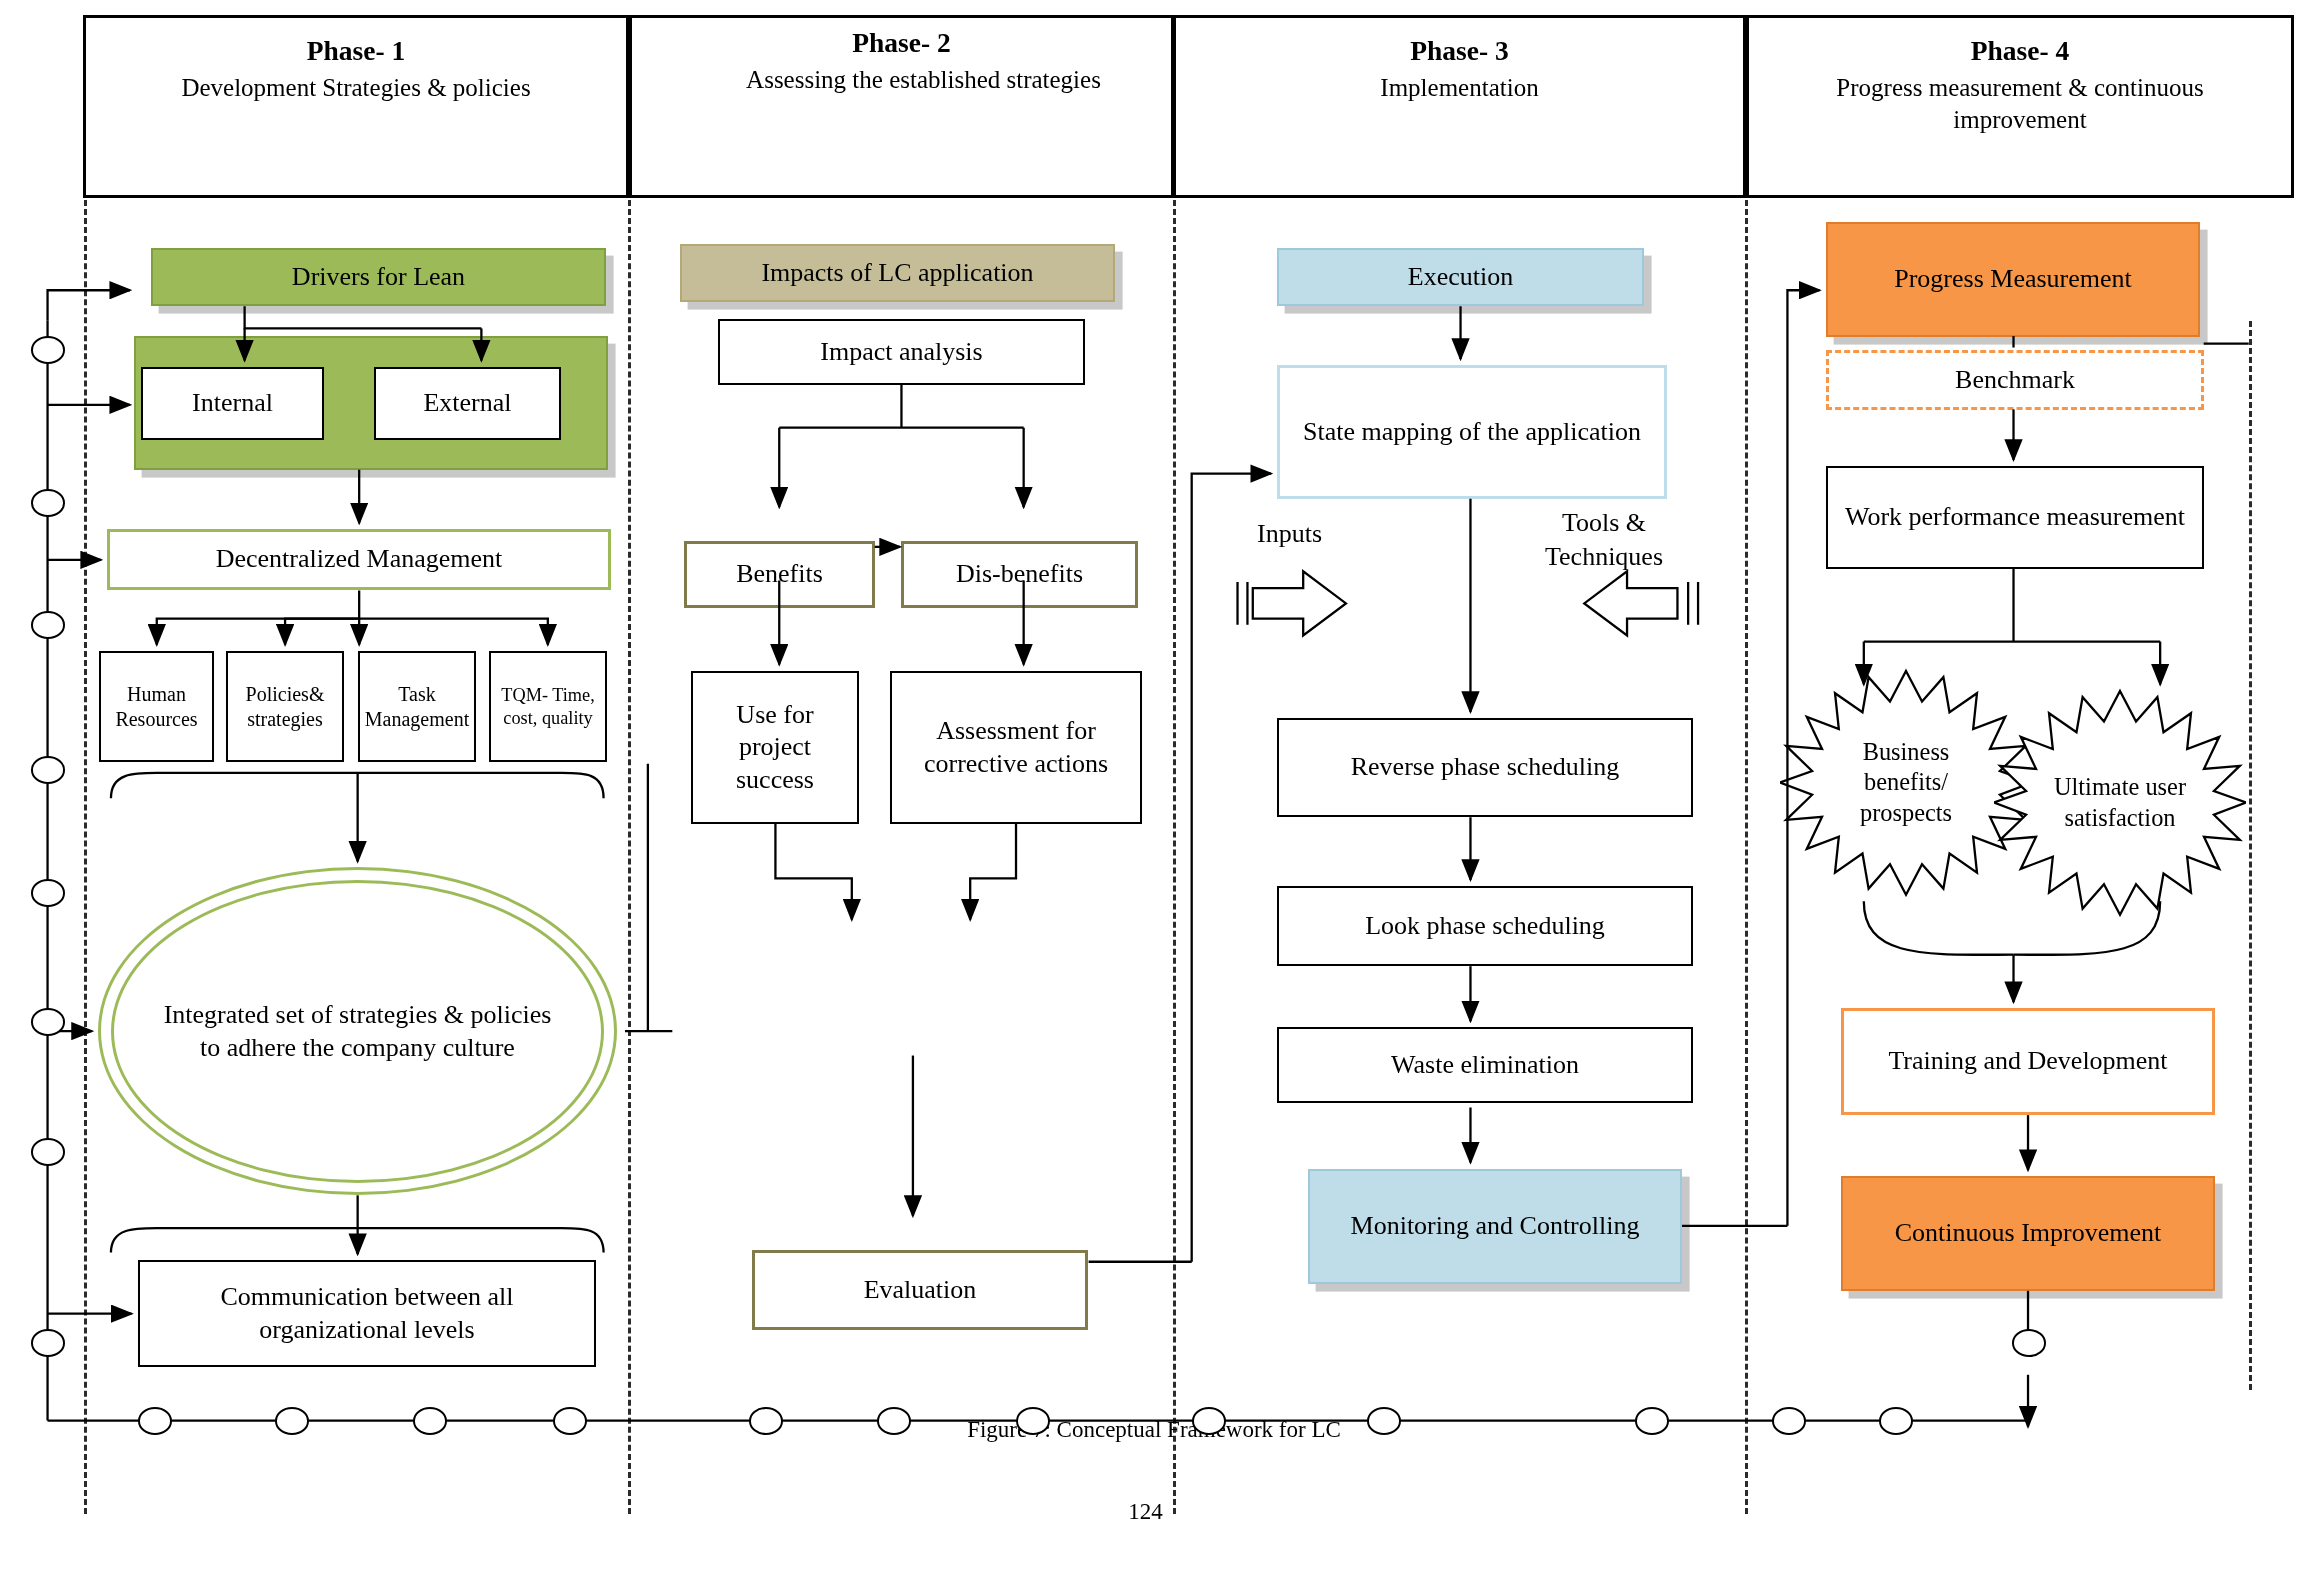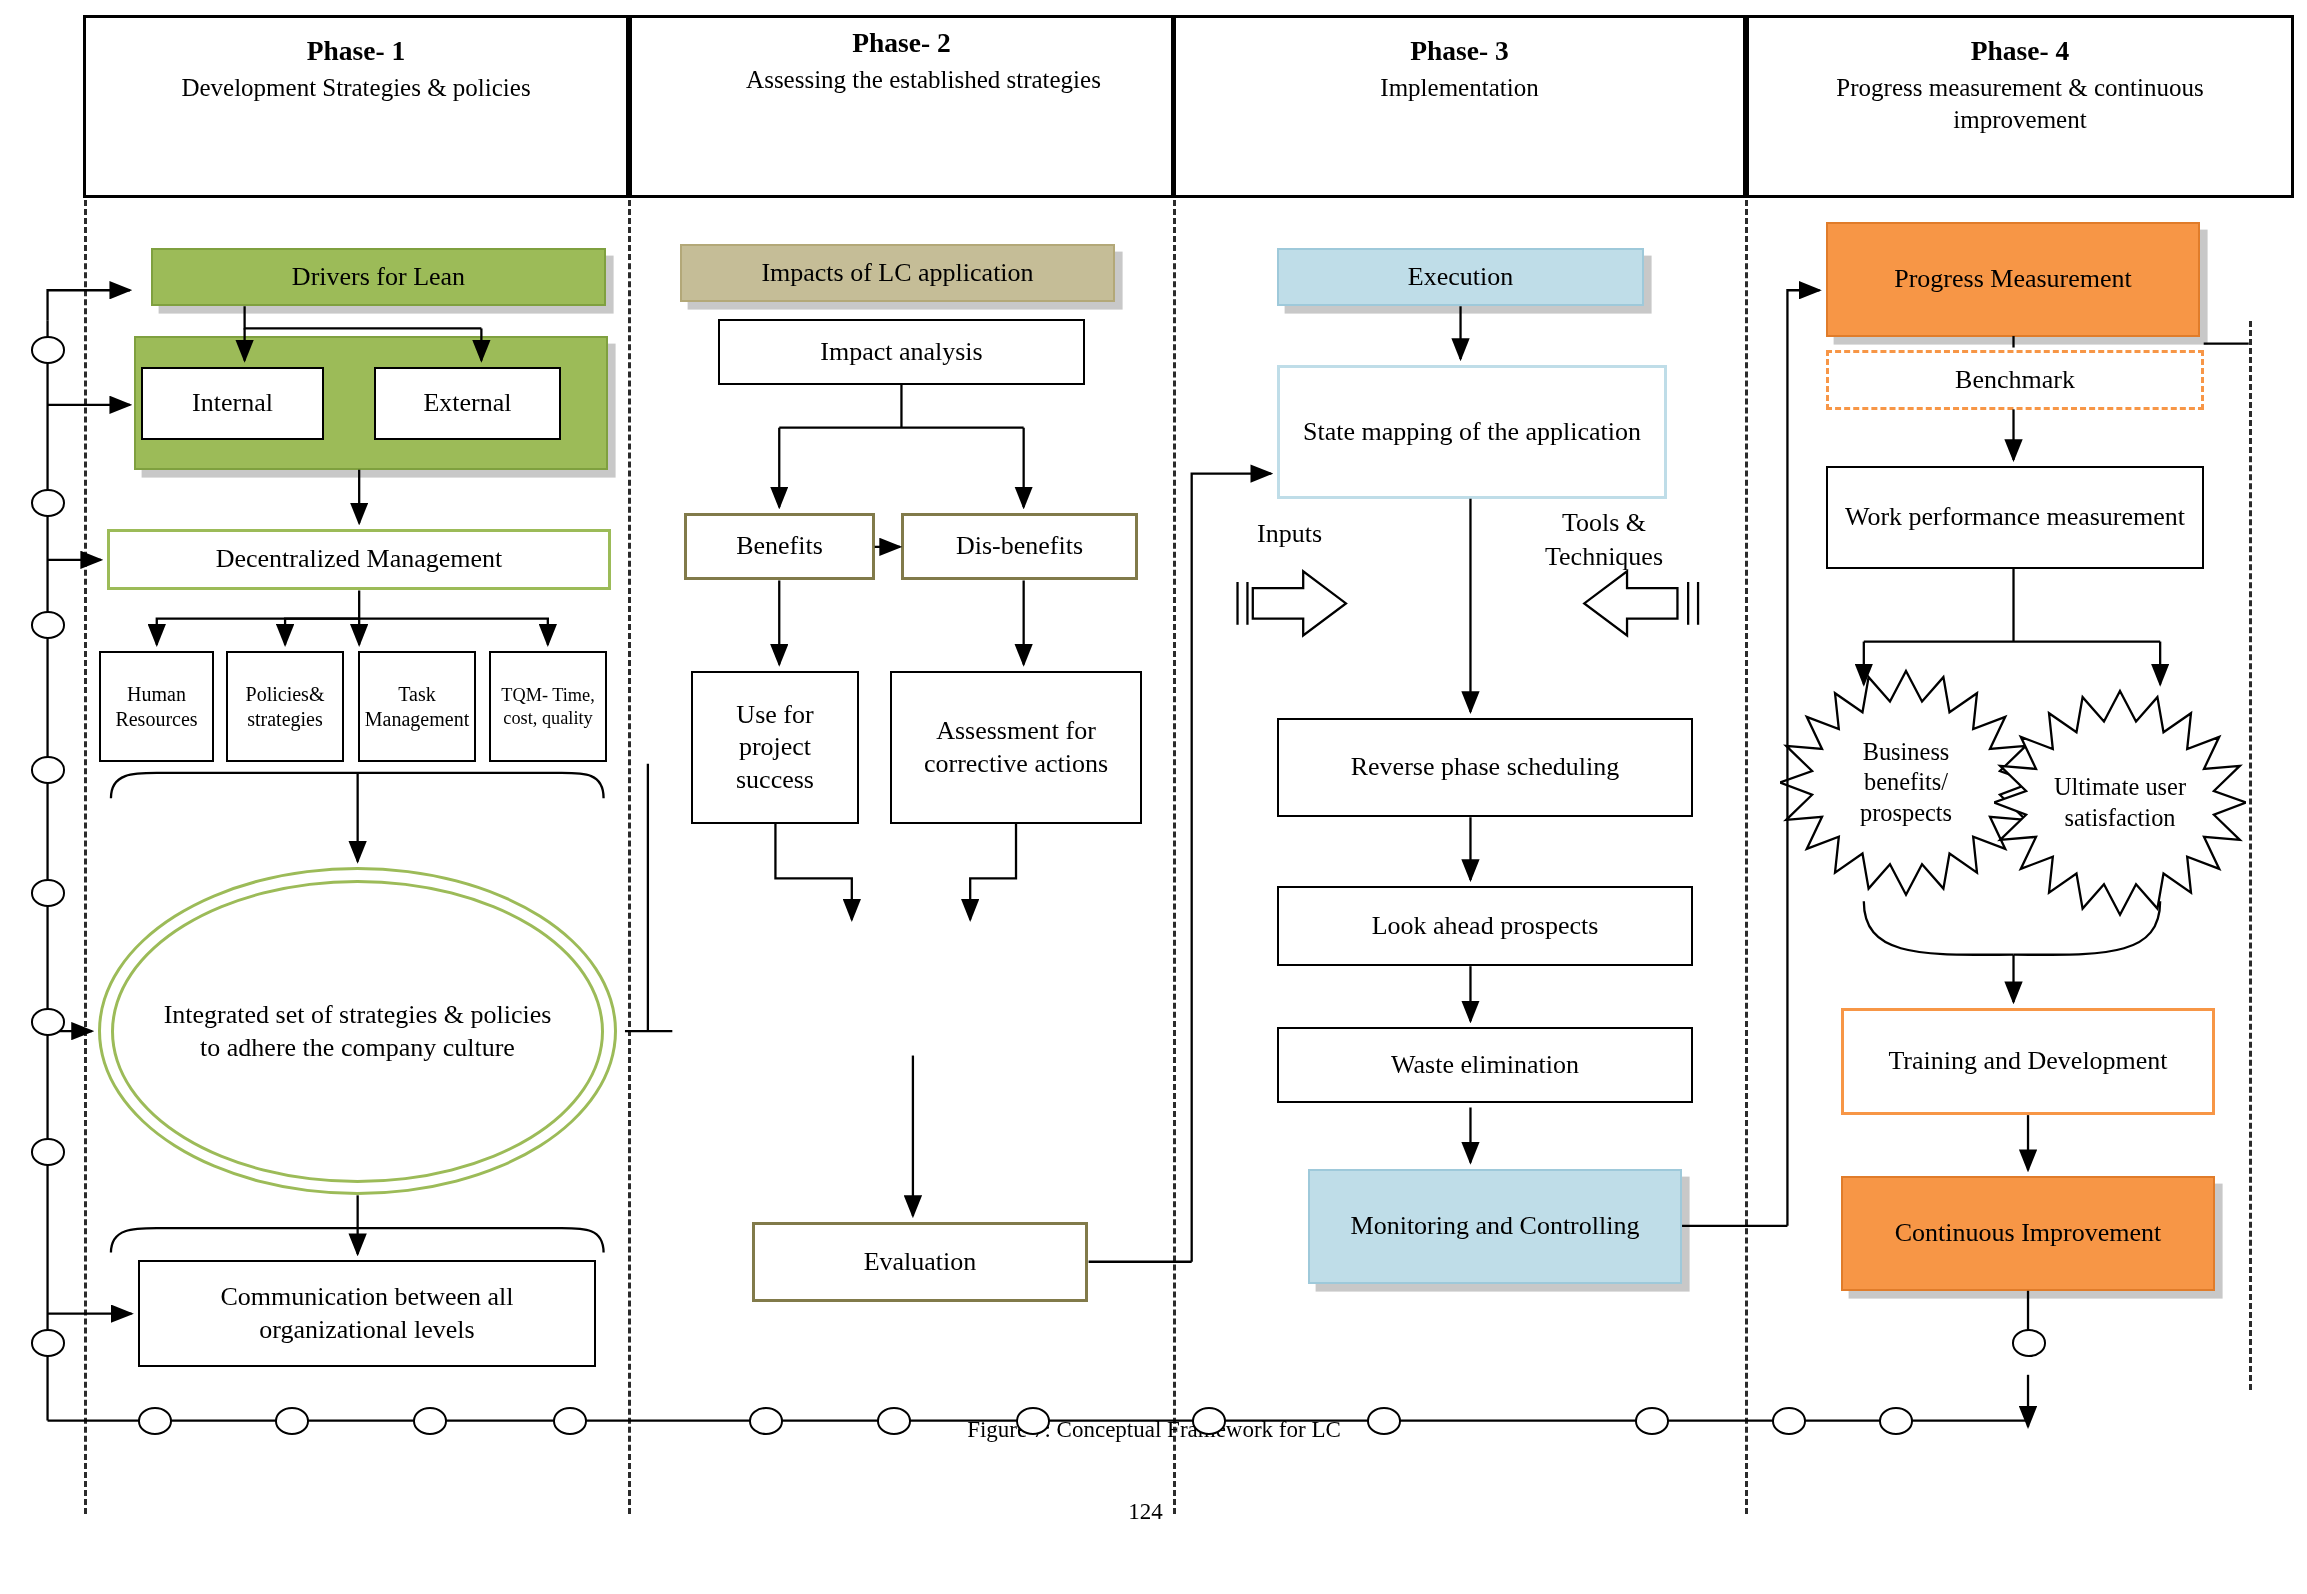--- a/index.html
+++ b/index.html
@@ -68,21 +68,21 @@
   .t32 { font-size: 24.4px; }
   .t34 { font-size: 26px; }
   .t24 { font-size: 18.3px; }
   .t26 { font-size: 20px; }
 
   
   .green-fill { background: #9cbb58; border: 2.3px solid #7fa03f; }
   .green-outline { background: #fff; border: 3.8px solid #9cbb58; }
   .shadow { box-shadow: 7.6px 7.6px 0 rgba(190,190,190,0.85); }
   .khaki-fill { background: #c5bd97; border: 2.3px solid #b3a878; }
-  .khaki-outline { background: #fff; border: 3.8px solid #817a4a; }
+  .khaki-outline { background: #fff; border: 3.8px solid #817a4a; margin-top: 28px; }
   .blue-fill { background: #bfdde8; border: 2.3px solid #9ec9da; }
   .blue-outline { background: #fff; border: 3.8px solid #bfdde8; }
   .orange-fill { background: #f79646; border: 2.3px solid #e07c2a; }
   .orange-outline { background: #fff; border: 3.8px solid #f79646; }
   .orange-dash { background: #fff; border: 3.1px dashed #f79646; }
   .ellipse-outer {
     border: 3.8px solid #9cbb58;
     border-radius: 50%;
     background: #fff;
   }
@@ -194,21 +194,21 @@
   <div class="abs" style="left:1257px; top:519px; width:153px; text-align:left;">
     <span class="t34">Inputs</span>
   </div>
   <div class="abs" style="left:1516px; top:506px; width:176px; text-align:center; line-height:1.3;">
     <span class="t34">Tools &amp; Techniques</span>
   </div>
   <div class="abs box ctr" style="left:1277px; top:718px; width:416px; height:99px; padding:0 15.3px;">
     <span class="t34">Reverse phase scheduling</span>
   </div>
   <div class="abs box ctr" style="left:1277px; top:886px; width:416px; height:80px;">
-    <span class="t34">Look ahead prospects</span>
+    <span class="t34">Look phase scheduling</span>
   </div>
   <div class="abs box ctr" style="left:1277px; top:1027px; width:416px; height:76px;">
     <span class="t34">Waste elimination</span>
   </div>
   <div class="abs blue-fill shadow ctr" style="left:1308px; top:1169px; width:374px; height:115px;">
     <span class="t34">Monitoring and Controlling</span>
   </div>
 
   <div class="abs orange-fill shadow ctr" style="left:1826px; top:222px; width:374px; height:115px;">
     <span class="t34">Progress Measurement</span>

